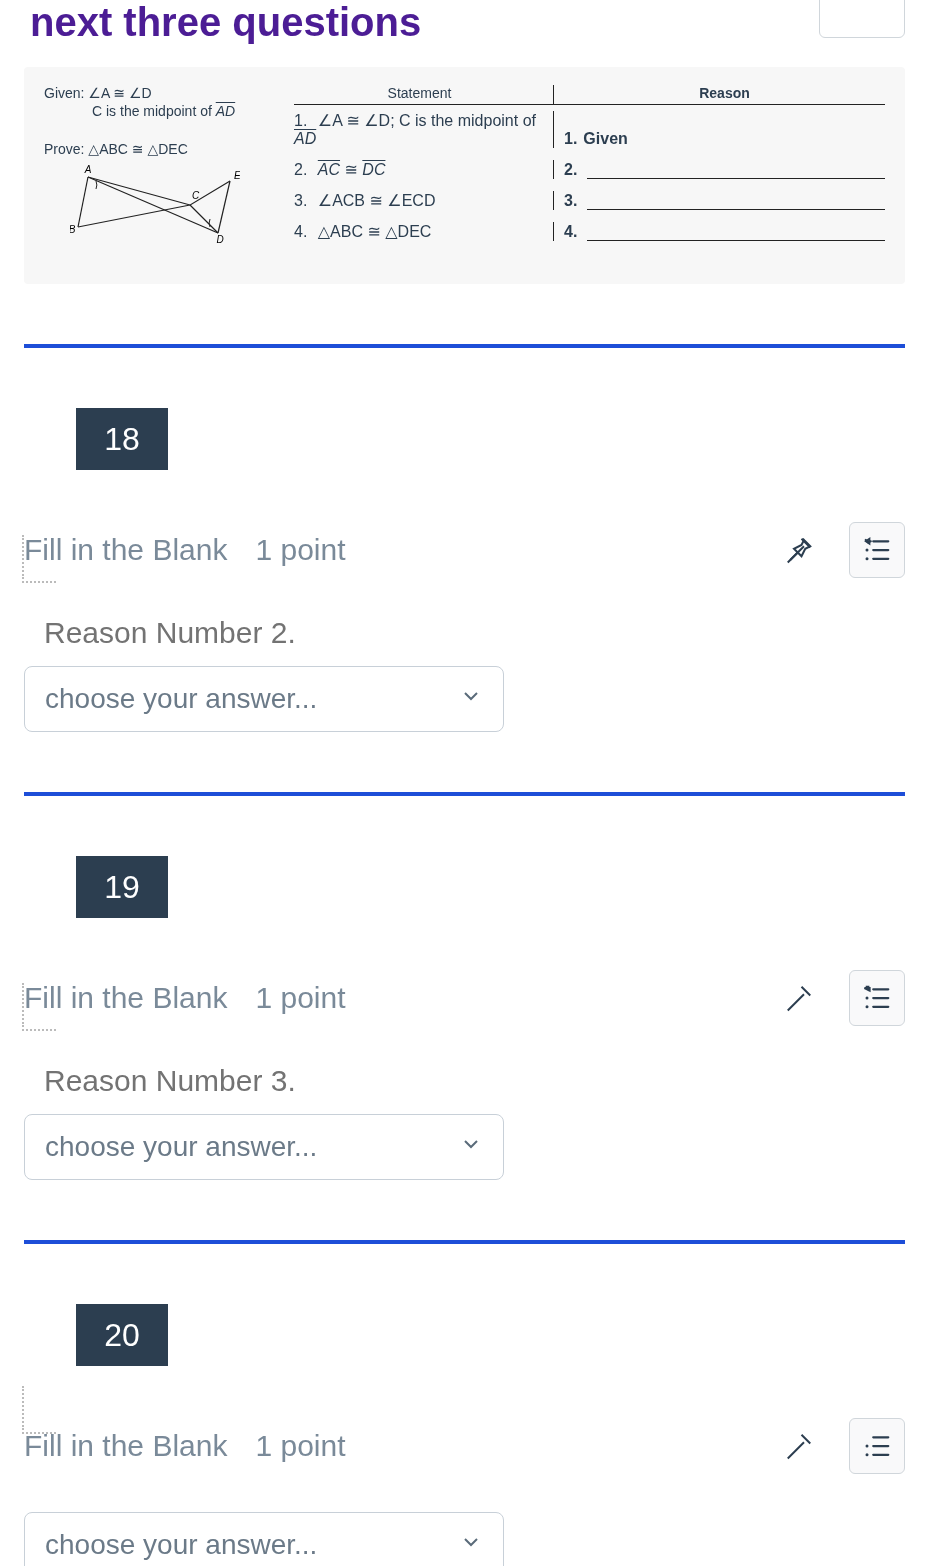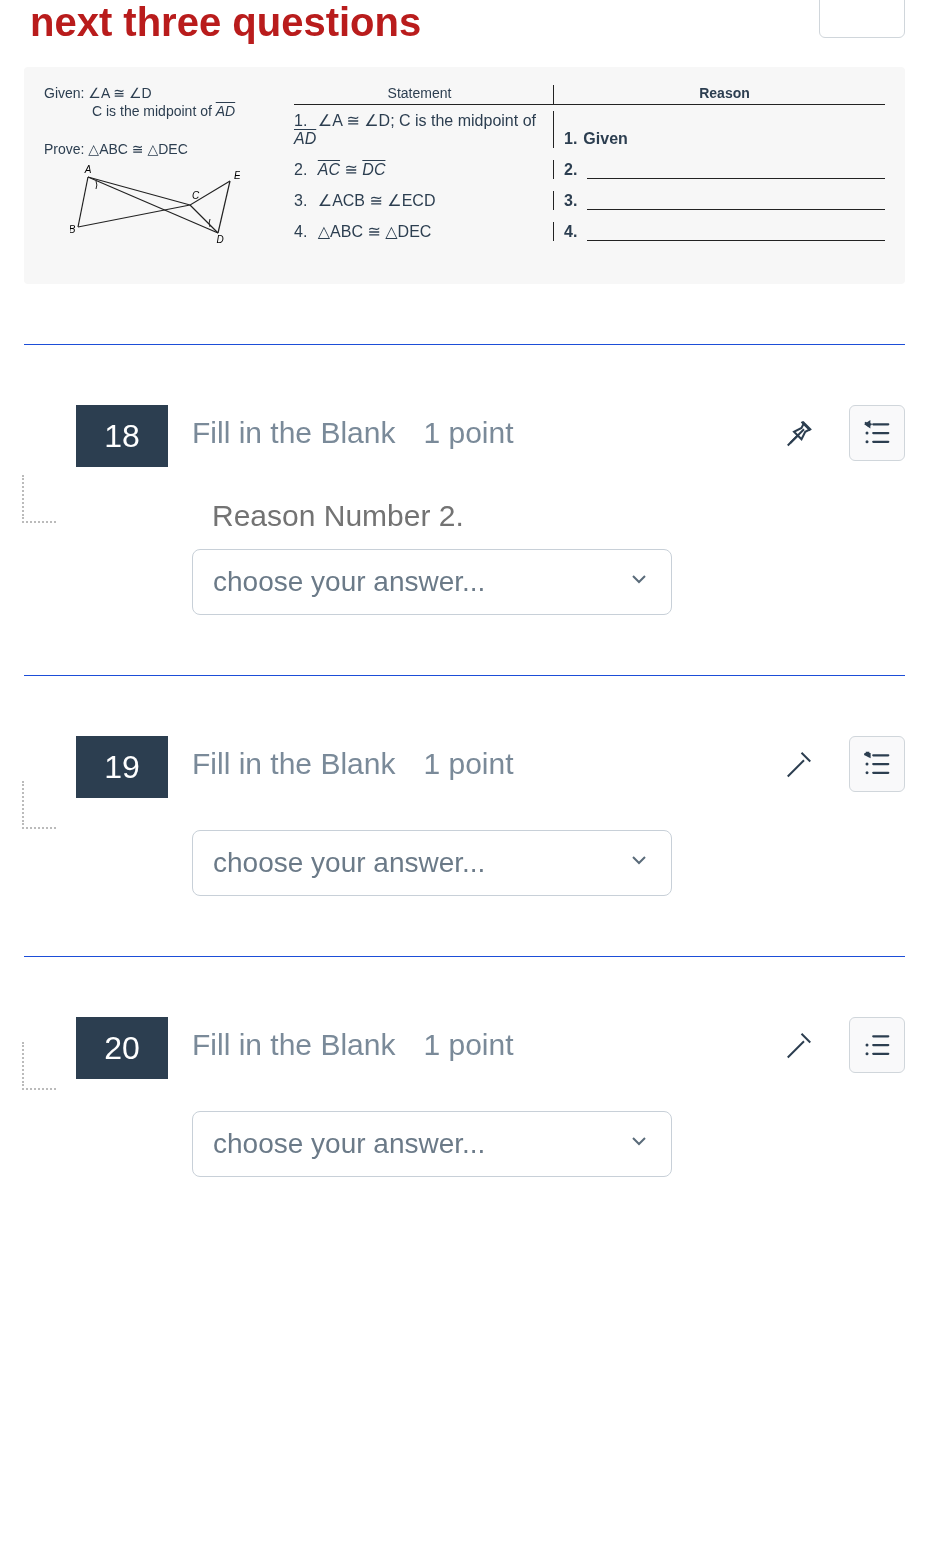--- a/index.html
+++ b/index.html
@@ -1,36 +1,36 @@
 <!DOCTYPE html>
 <html><head>
 <meta charset="utf-8">
 <style>
   * { box-sizing: border-box; margin: 0; padding: 0; }
   body { font-family: -apple-system, BlinkMacSystemFont, "Segoe UI", Helvetica, Arial, sans-serif; background: #f5f5f5; color: #2c3e50; width: 929px; }
   .page { background: #fff; padding: 0 24px 60px 24px; position: relative; min-height: 1566px; }
-  .header-title { font-size: 40px; font-weight: 700; color: #b91c1c; padding: 0 6px 22px 6px; }
+  .header-title { font-size: 40px; font-weight: 700; color: #4c1d95; padding: 0 6px 22px 6px; }
   .proof-box { background: #f7f7f7; border-radius: 4px; padding: 18px 20px 36px 20px; margin: 0 0 60px 0; position: relative; }
   .proof-content { display: flex; gap: 30px; }
   .proof-left { flex: 0 0 220px; font-size: 14px; }
   .proof-left .given-row { margin-bottom: 2px; }
   .proof-left .midpoint { padding-left: 48px; display: block; margin-top: 2px; }
   .proof-left .prove { margin-top: 22px; }
   .overline { text-decoration: overline; font-style: italic; }
   .figure { margin-top: 8px; margin-left: 26px; }
   .tbl { display: flex; width: 100%; }
   .tbl .stmt-cell { flex: 0 0 260px; border-right: 1px solid #222; padding-right:8px; }
   .tbl .reason-cell { flex: 1; padding-left: 10px; font-weight: bold; }
   .tbl-head { border-bottom: 1px solid #222; }
   .tbl-head .stmt-cell, .tbl-head .reason-cell { text-align: center; padding-bottom: 3px; font-size: 14px;}
   .tbl-body .tbl { padding: 6px 0; }
   .tbl-body .reason-cell { display:flex; align-items: flex-end;}
   .rnum { margin-right: 6px; }
   .blank-line { flex:1; border-bottom: 1px solid #222; height: 16px; margin-left:4px; }
-  .question { border-top: 1px solid #1d4ed8; padding: 60px 0 60px 0; display: flex; gap: 24px; position: relative; }
+  .question { border-top: 4px solid #1d4ed8; padding: 60px 0 60px 0; display: flex; gap: 52px; position: relative; flex-direction: column; }
   .question:first-of-type { border-top: none; }
   .drag-handle { position: absolute; left: -2px; top: 50%; transform: translateY(-50%); width: 20px; height: 70px; }
   .drag-handle::before { content:""; position:absolute; left:0; top:0; width:2px; height:44px; border-left: 2px dotted #bbb; }
   .drag-handle::after { content:""; position:absolute; left:0; top:44px; width:34px; height:2px; border-bottom: 2px dotted #bbb; }
   .qnum { width: 92px; height: 62px; background: #2c3e50; color: #fff; display:flex; align-items:center; justify-content:center; font-size: 32px; font-weight: 400; margin-left: 52px; flex-shrink:0; }
   .qbody { flex: 1; }
   .qmeta { display:flex; align-items:center; gap: 28px; color: #7a8a99; font-size: 30px; font-weight: 400; margin-bottom: 38px; justify-content: center; }
   .qmeta .qtype { }
   .qmeta .spacer { flex:1; }
   .icon-btn { width: 44px; height: 44px; display:flex; align-items:center; justify-content:center; color:#2c3e50; cursor:pointer; }
@@ -182,20 +182,21 @@
         <span class="icon-btn boxed">
           <svg width="30" height="30" viewBox="0 0 24 24" fill="none" stroke="#2c3e50" stroke-width="1.8">
               <path d="M9 5h12M9 12h12M9 19h12" stroke-linecap="round"></path>
               <circle cx="4" cy="12" r="1.2" fill="#2c3e50" stroke="none"></circle>
               <circle cx="4" cy="19" r="1.2" fill="#2c3e50" stroke="none"></circle>
               <path d="M2 4 L6 4 L6 6 Z" fill="none"></path>
               <path d="M3 3l3 3M3 3h2v2"></path>
             </svg>
         </span>
       </div>
+      <div class="qprompt">Reason Number 3.</div>
       <div class="dropdown">
         <span>choose your answer...</span>
         <span class="chev">
           <svg width="24" height="24" viewBox="0 0 24 24" fill="none" stroke="currentColor" stroke-width="2">
               <polyline points="6 9 12 15 18 9"></polyline>
             </svg>
         </span>
       </div>
     </div>
   </div>

